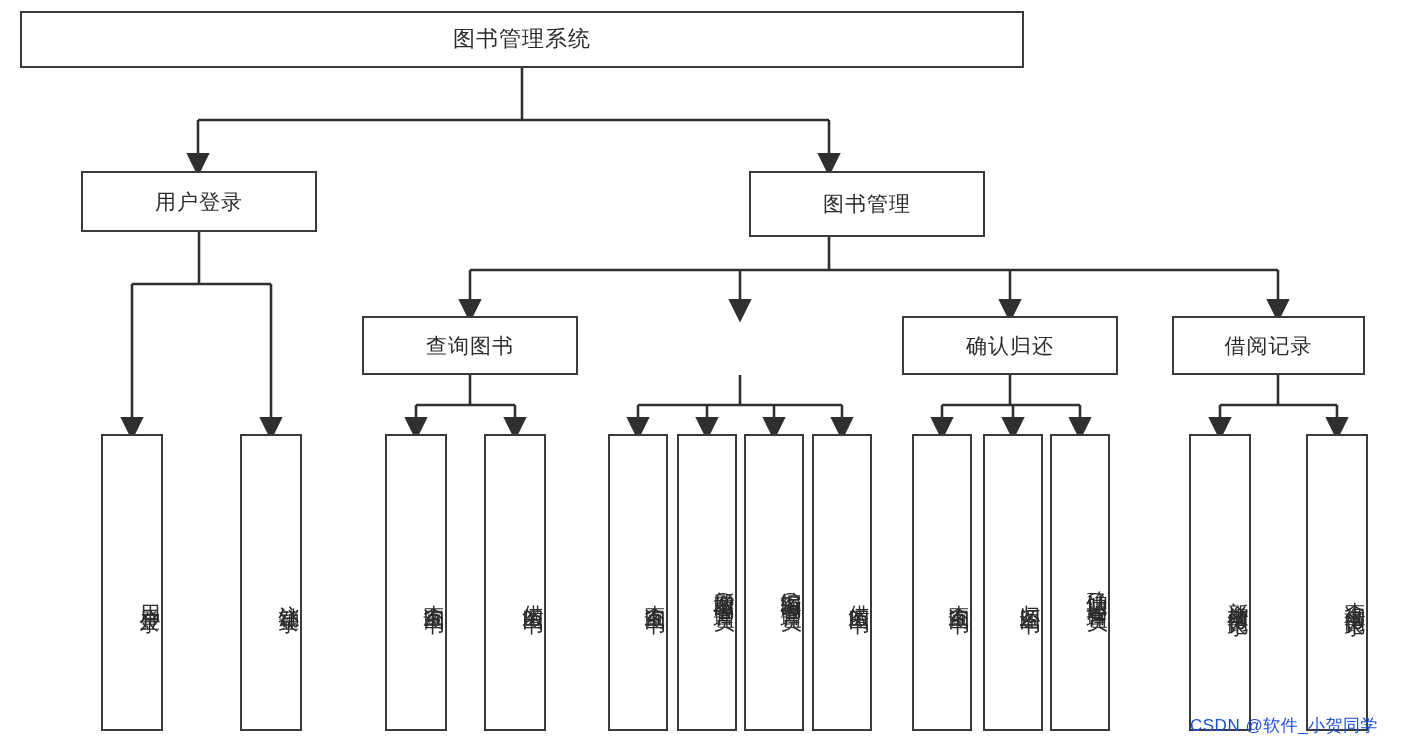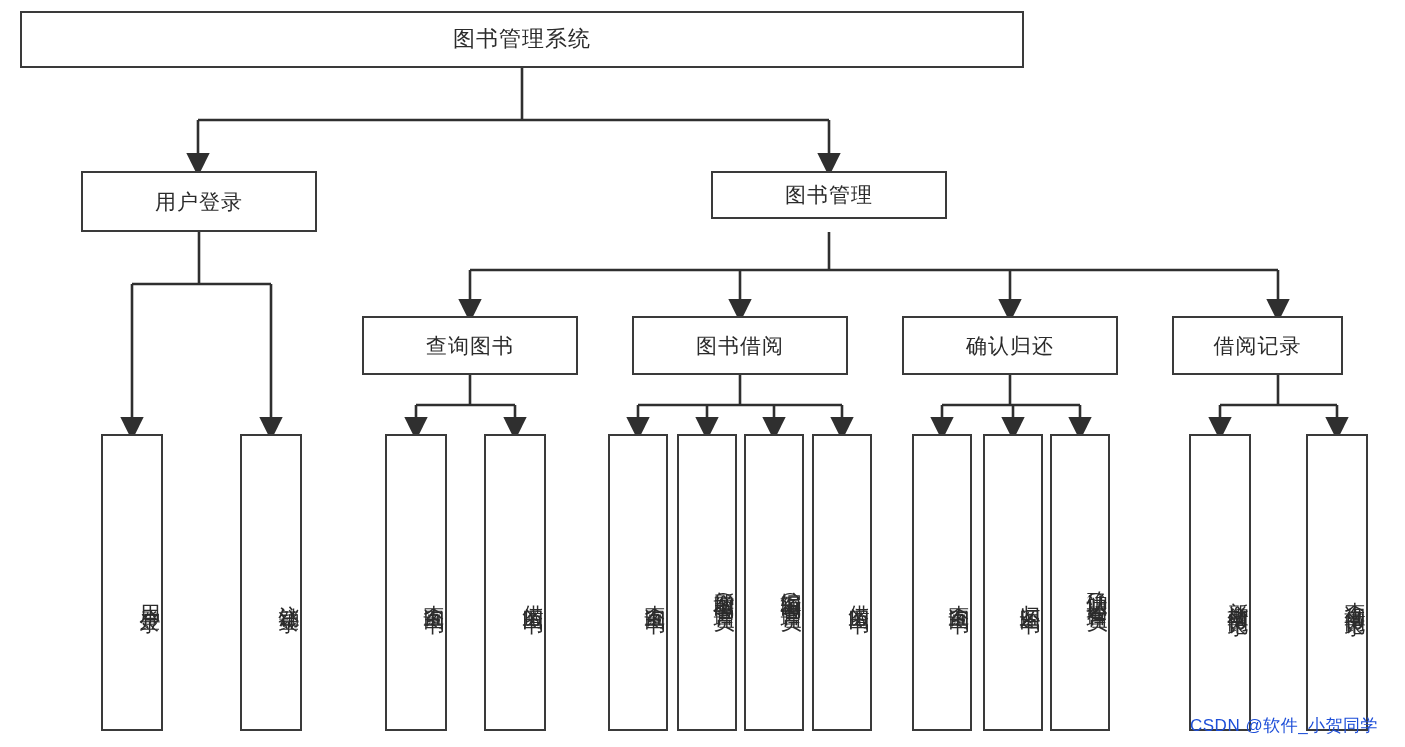--- a/index.html
+++ b/index.html
@@ -119,26 +119,25 @@
       <path d="M1278,375 L1278,405"></path>
       <path d="M1220,405 L1337,405"></path>
       <path d="M1220,405 L1220,421" marker-end="url(#arrow)"></path>
       <path d="M1337,405 L1337,421" marker-end="url(#arrow)"></path>
     </g>
   </svg>
 
   <div class="node h root" style="left: 20px; top: 11px; width: 1004px; height: 57px;">图书管理系统</div>
 
   <div class="node h" style="left: 81px; top: 171px; width: 236px; height: 61px;">用户登录</div>
-  <div class="node h" style="left: 711px; top: 171px; width: 236px; height: 48px;">图书管理</div>
+  <div class="node h" style="left: 749px; top: 171px; width: 236px; height: 66px;">图书管理</div>
 
   <div class="node h" style="left: 362px; top: 316px; width: 216px; height: 59px;">查询图书</div>
-  <div class="node h" style="left: 632px; top: 316px; width: 216px; height: 59px;">图书借阅</div>
   <div class="node h" style="left: 902px; top: 316px; width: 216px; height: 59px;">确认归还</div>
-  <div class="node h" style="left: 1172px; top: 316px; width: 171px; height: 59px;">借阅记录</div>
+  <div class="node h" style="left: 1172px; top: 316px; width: 193px; height: 59px;">借阅记录</div>
 
   <div class="node v" style="left: 101px; top: 434px; width: 62px; height: 297px;">用户登录</div>
   <div class="node v" style="left: 240px; top: 434px; width: 62px; height: 297px;">注销登录</div>
   <div class="node v" style="left: 385px; top: 434px; width: 62px; height: 297px;">查询图书</div>
   <div class="node v" style="left: 484px; top: 434px; width: 62px; height: 297px;">借阅图书</div>
   <div class="node v" style="left: 608px; top: 434px; width: 60px; height: 297px;">查询图书</div>
   <div class="node v tall" style="left: 677px; top: 434px; width: 60px; height: 297px;">新增图书（管理员）</div>
   <div class="node v tall" style="left: 744px; top: 434px; width: 60px; height: 297px;">编辑图书（管理员）</div>
   <div class="node v" style="left: 812px; top: 434px; width: 60px; height: 297px;">借阅图书</div>
   <div class="node v" style="left: 912px; top: 434px; width: 60px; height: 297px;">查询图书</div>

